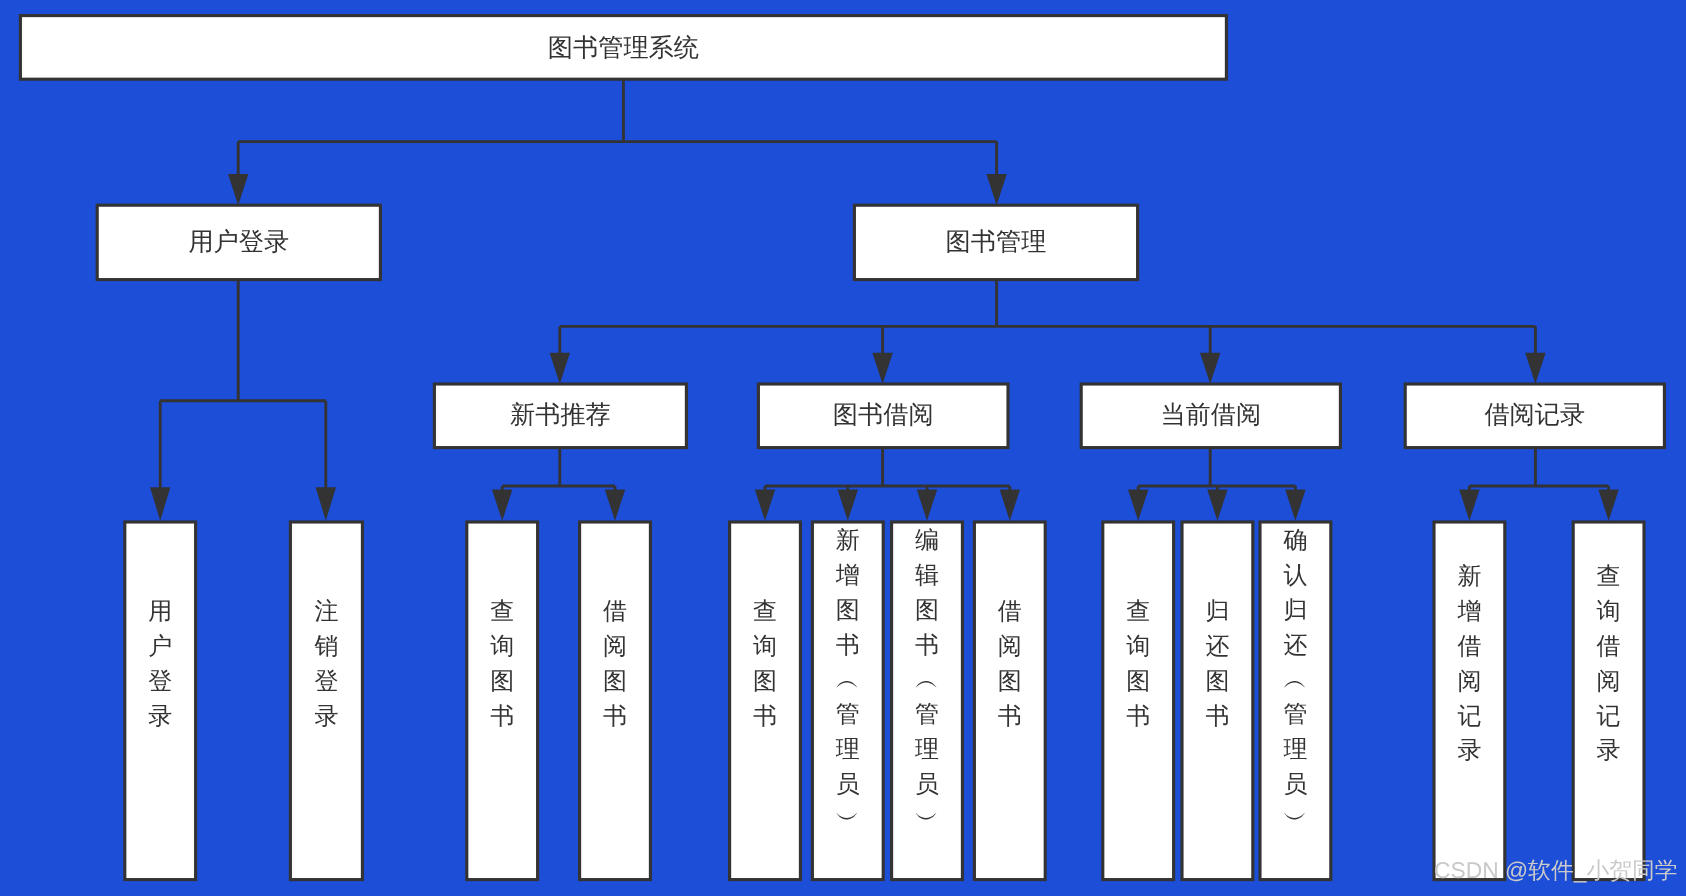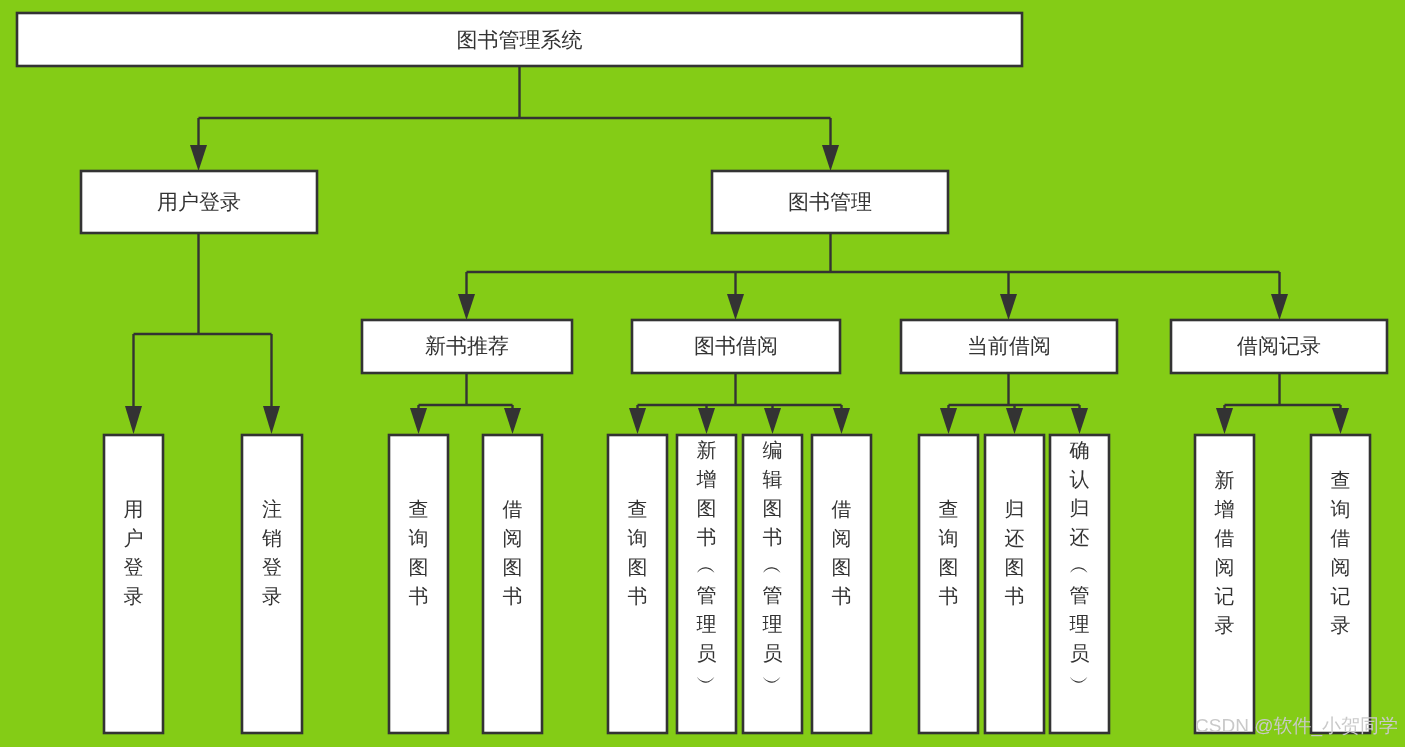--- a/index.html
+++ b/index.html
@@ -8,21 +8,21 @@
     padding: 0;
     background: #ffffff;
   }
   body {
     font-family: "Liberation Sans", "DejaVu Sans", sans-serif;
   }
   #diagram-root {
     position: relative;
     width: 1405px;
     height: 747px;
-    background: #84cc16;
+    background: #1d4ed8;
     overflow: hidden;
   }
   svg.diagram-canvas {
     position: absolute;
     left: 0;
     top: 0;
     width: 1405px;
     height: 747px;
     display: block;
   }

